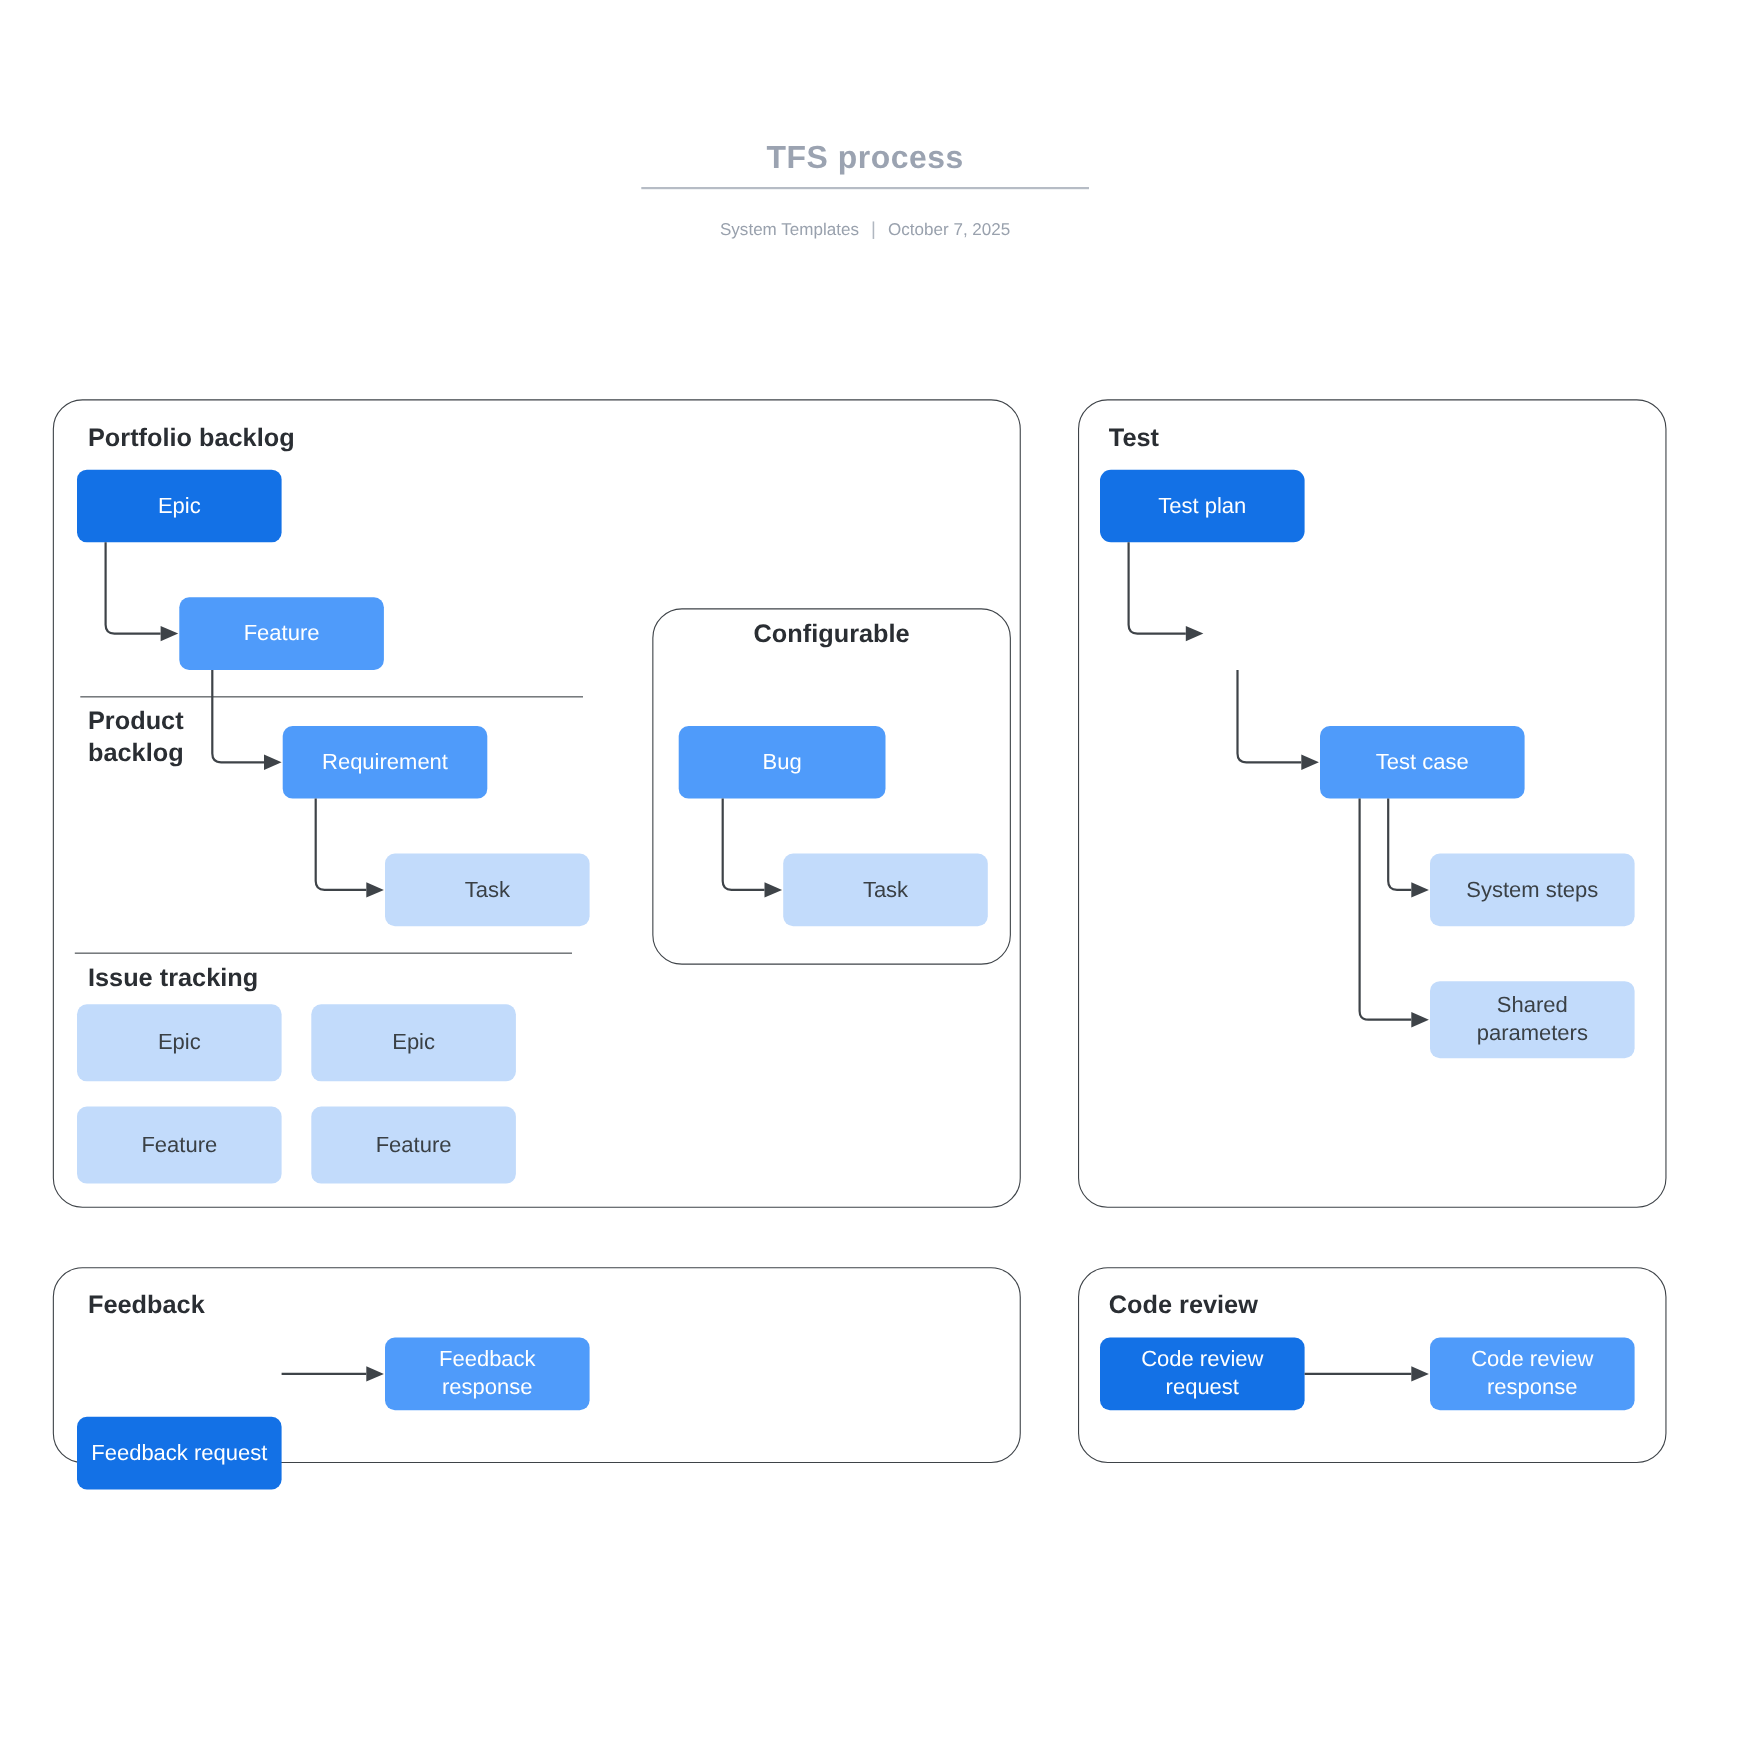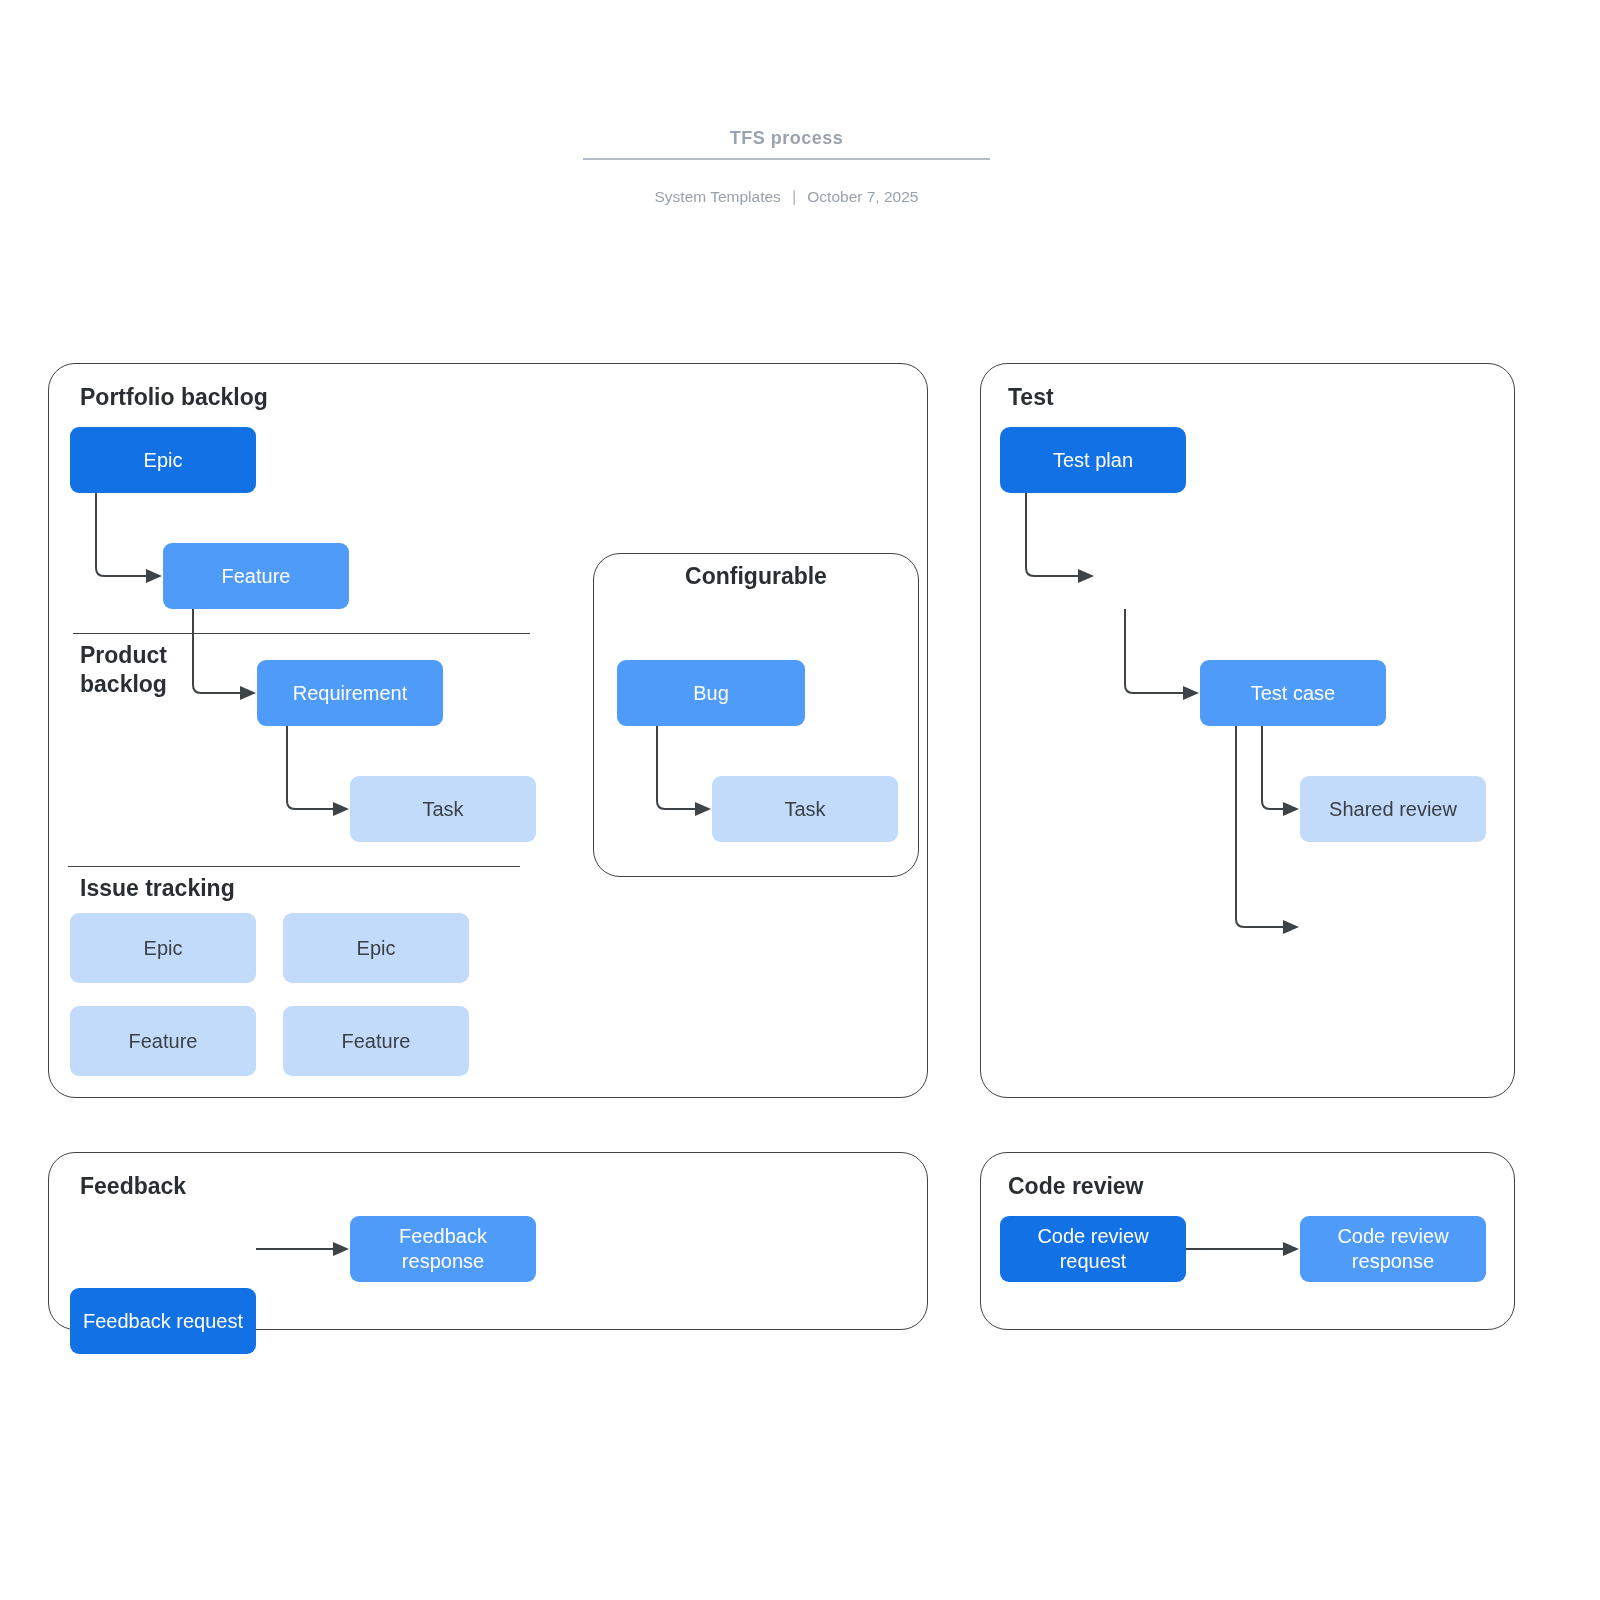--- a/index.html
+++ b/index.html
@@ -10,21 +10,21 @@
     --label:#2A2E33;
     --title-gray:#9BA3B1;
     --meta-gray:#99A1AD;
   }
   *{box-sizing:border-box;}
   body{margin:0;background:#fff;font-family:"Liberation Sans",sans-serif;}
   .canvas{position:relative;width:1600px;height:1600px;background:#fff;overflow:hidden;}
 
   
   .header{position:absolute;left:583px;top:128px;width:407px;text-align:center;}
-  .header .title{margin:0;font-size:18px;font-weight:bold;color:var(--title-gray);letter-spacing:.5px;}
+  .header .title{margin:0;font-size:29px;font-weight:bold;color:var(--title-gray);letter-spacing:.5px;}
   .header .rule{margin-top:9px;border-top:2.5px solid #B6BCC5;}
   .header .meta{margin-top:27px;font-size:15.5px;color:var(--meta-gray);}
   .meta-divider{color:#B0B7C0;padding:0 11px;font-size:17px;}
 
   
   .group{position:absolute;border:1.5px solid var(--outline);border-radius:27px;background:#fff;}
   .group-label{position:absolute;font-size:23px;font-weight:bold;color:var(--label);white-space:pre-line;line-height:1.25;}
   .divider{position:absolute;height:0;border-top:1.5px solid var(--outline);}
 
   
@@ -73,21 +73,23 @@
 
   <div class="group" style="left:593px;top:553px;width:326px;height:324px;"></div>
   <div class="group-label" style="left:593px;top:562px;width:326px;text-align:center;">Configurable</div>
   <div class="node node--mid" style="left:617px;top:660px;width:188px;">Bug</div>
   <div class="node node--light" style="left:712px;top:776px;">Task</div>
 
   <div class="group" style="left:980px;top:363px;width:535px;height:735px;"></div>
   <div class="group-label" style="left:1008px;top:383px;">Test</div>
   <div class="node node--dark" style="left:1000px;top:427px;border-radius:10px;">Test plan</div>
   <div class="node node--mid" style="left:1200px;top:660px;">Test case</div>
-  <div class="node node--light" style="left:1300px;top:776px;">Shared review</div>
+  <div class="node node--light" style="left:1300px;top:776px;">System steps</div>
+  <div class="node node--light node--tall" style="left:1300px;top:892px;">Shared
+parameters</div>
 
   <div class="group" style="left:48px;top:1152px;width:880px;height:178px;"></div>
   <div class="group-label" style="left:80px;top:1172px;">Feedback</div>
   <div class="node node--dark" style="left:70px;top:1288px;">Feedback request</div>
   <div class="node node--mid" style="left:350px;top:1216px;">Feedback
 response</div>
 
   <div class="group" style="left:980px;top:1152px;width:535px;height:178px;"></div>
   <div class="group-label" style="left:1008px;top:1172px;">Code review</div>
   <div class="node node--dark" style="left:1000px;top:1216px;">Code review

